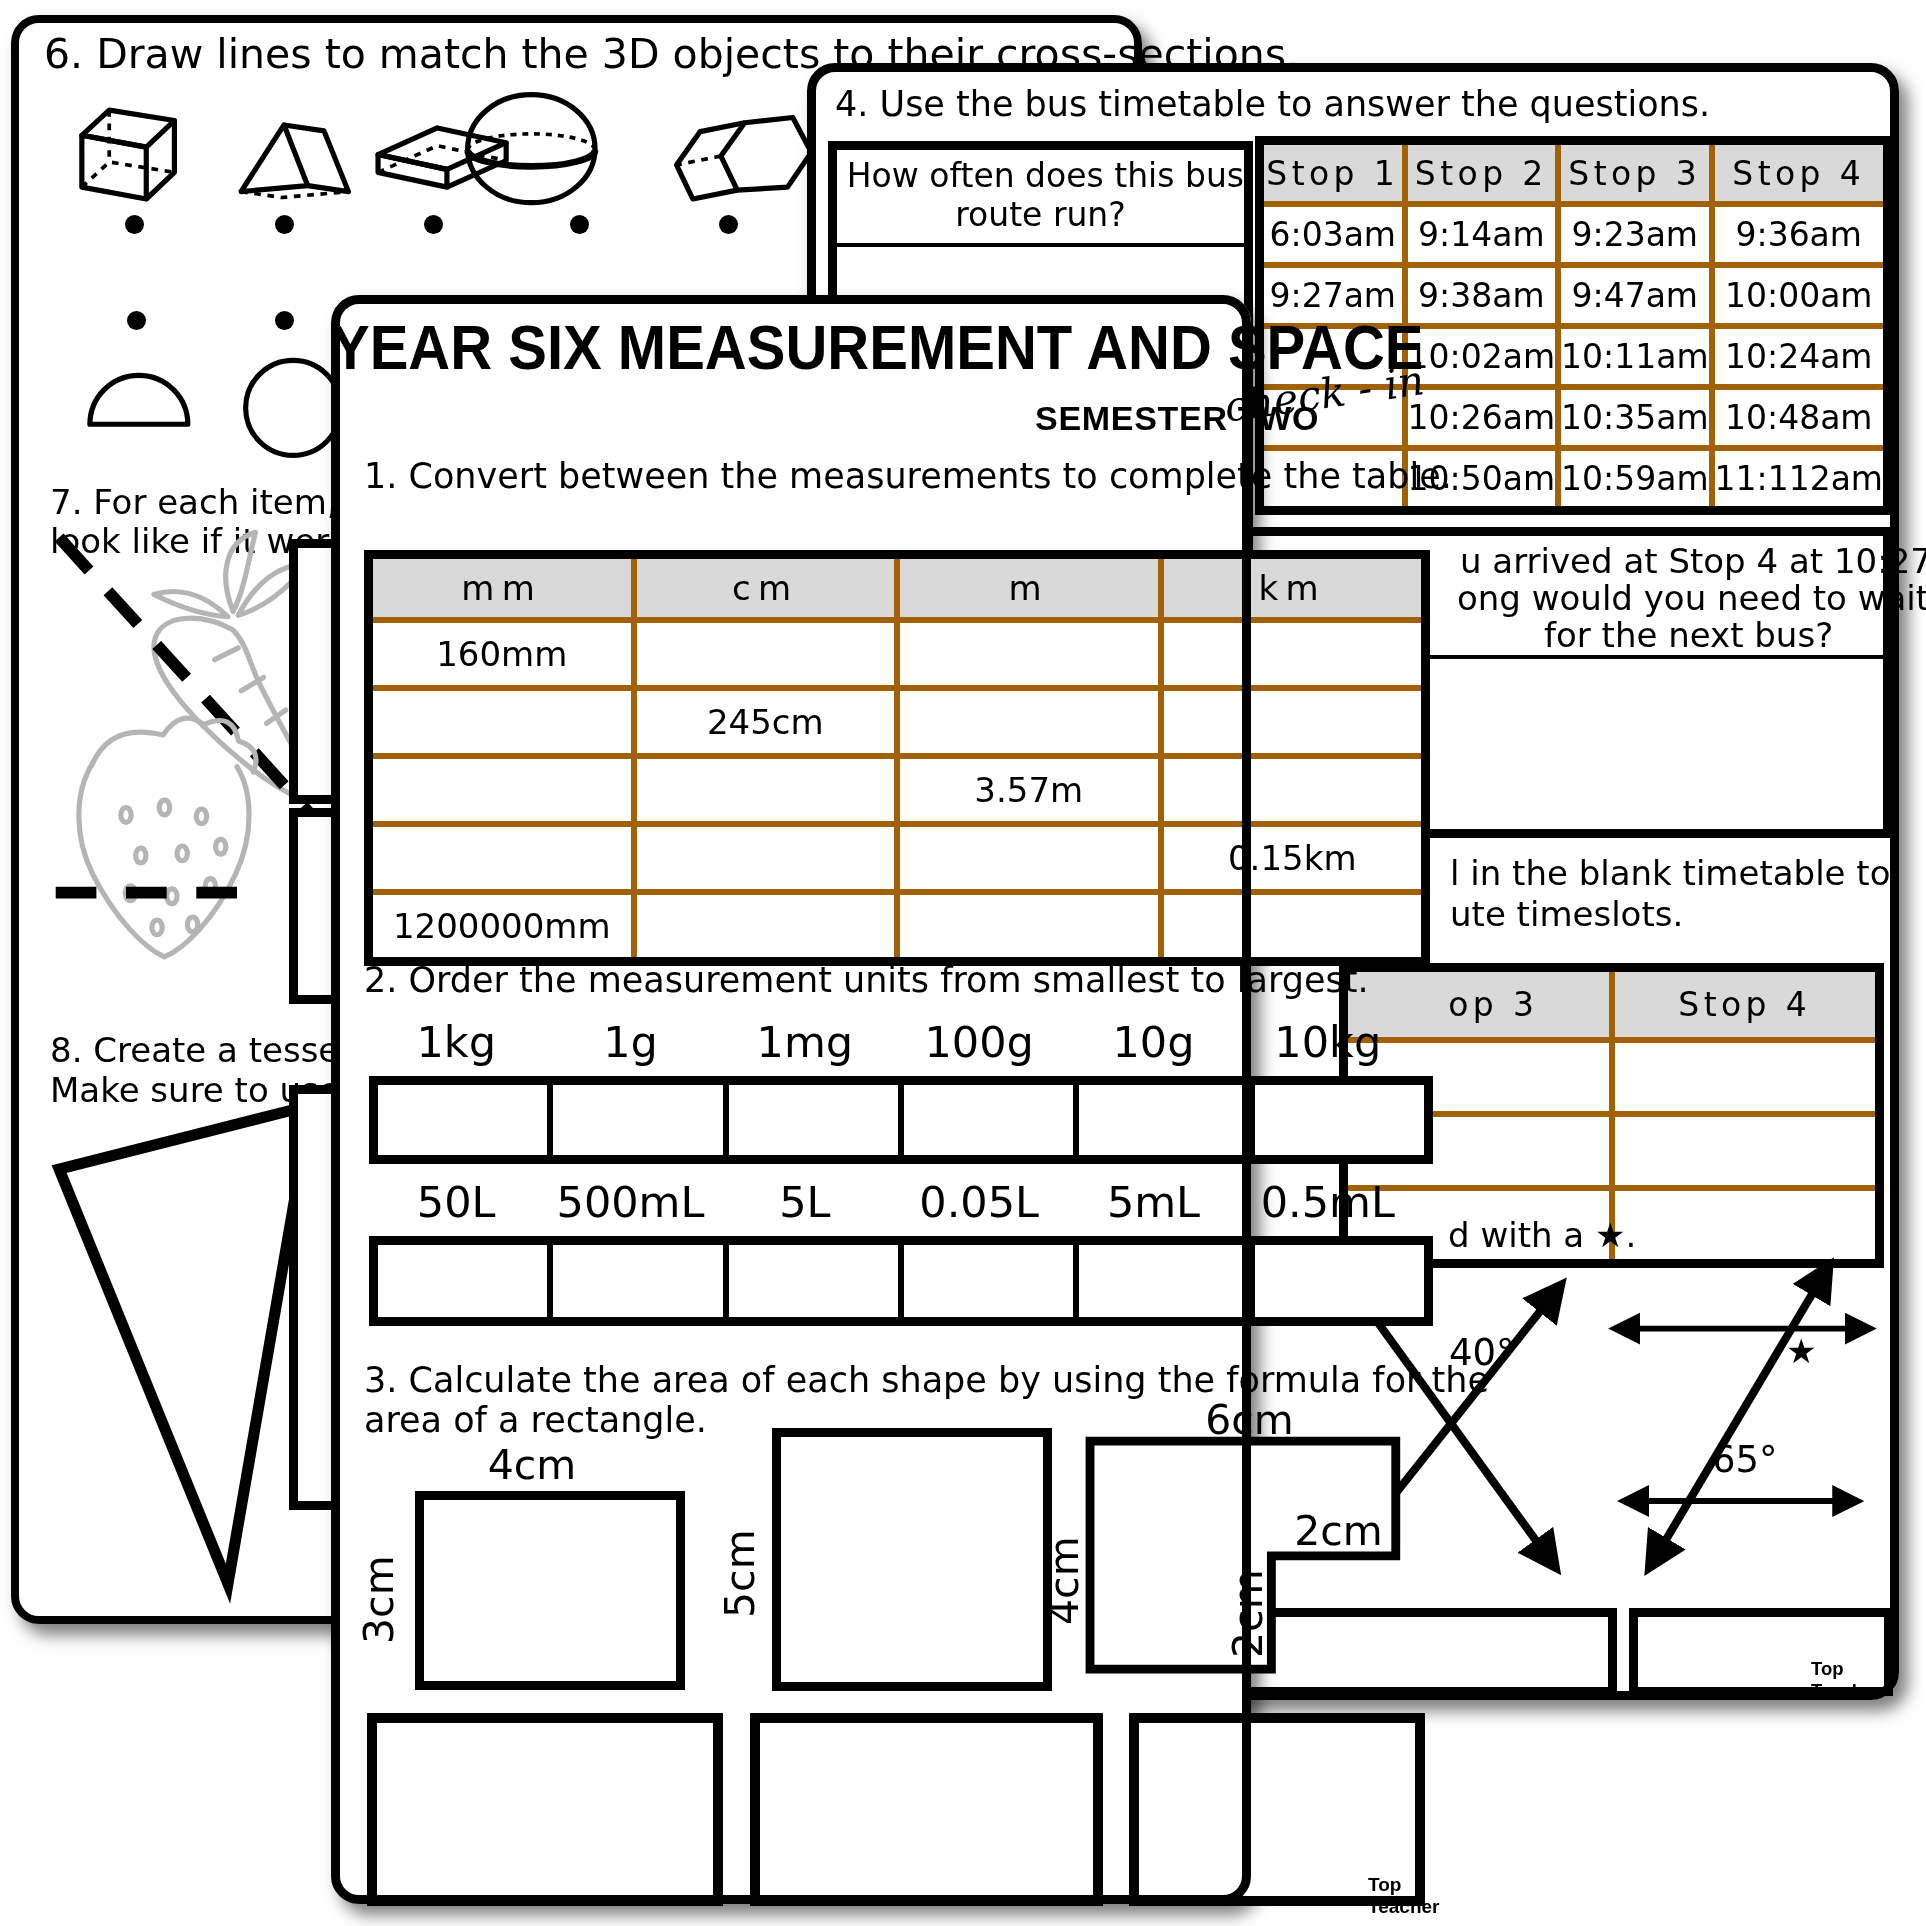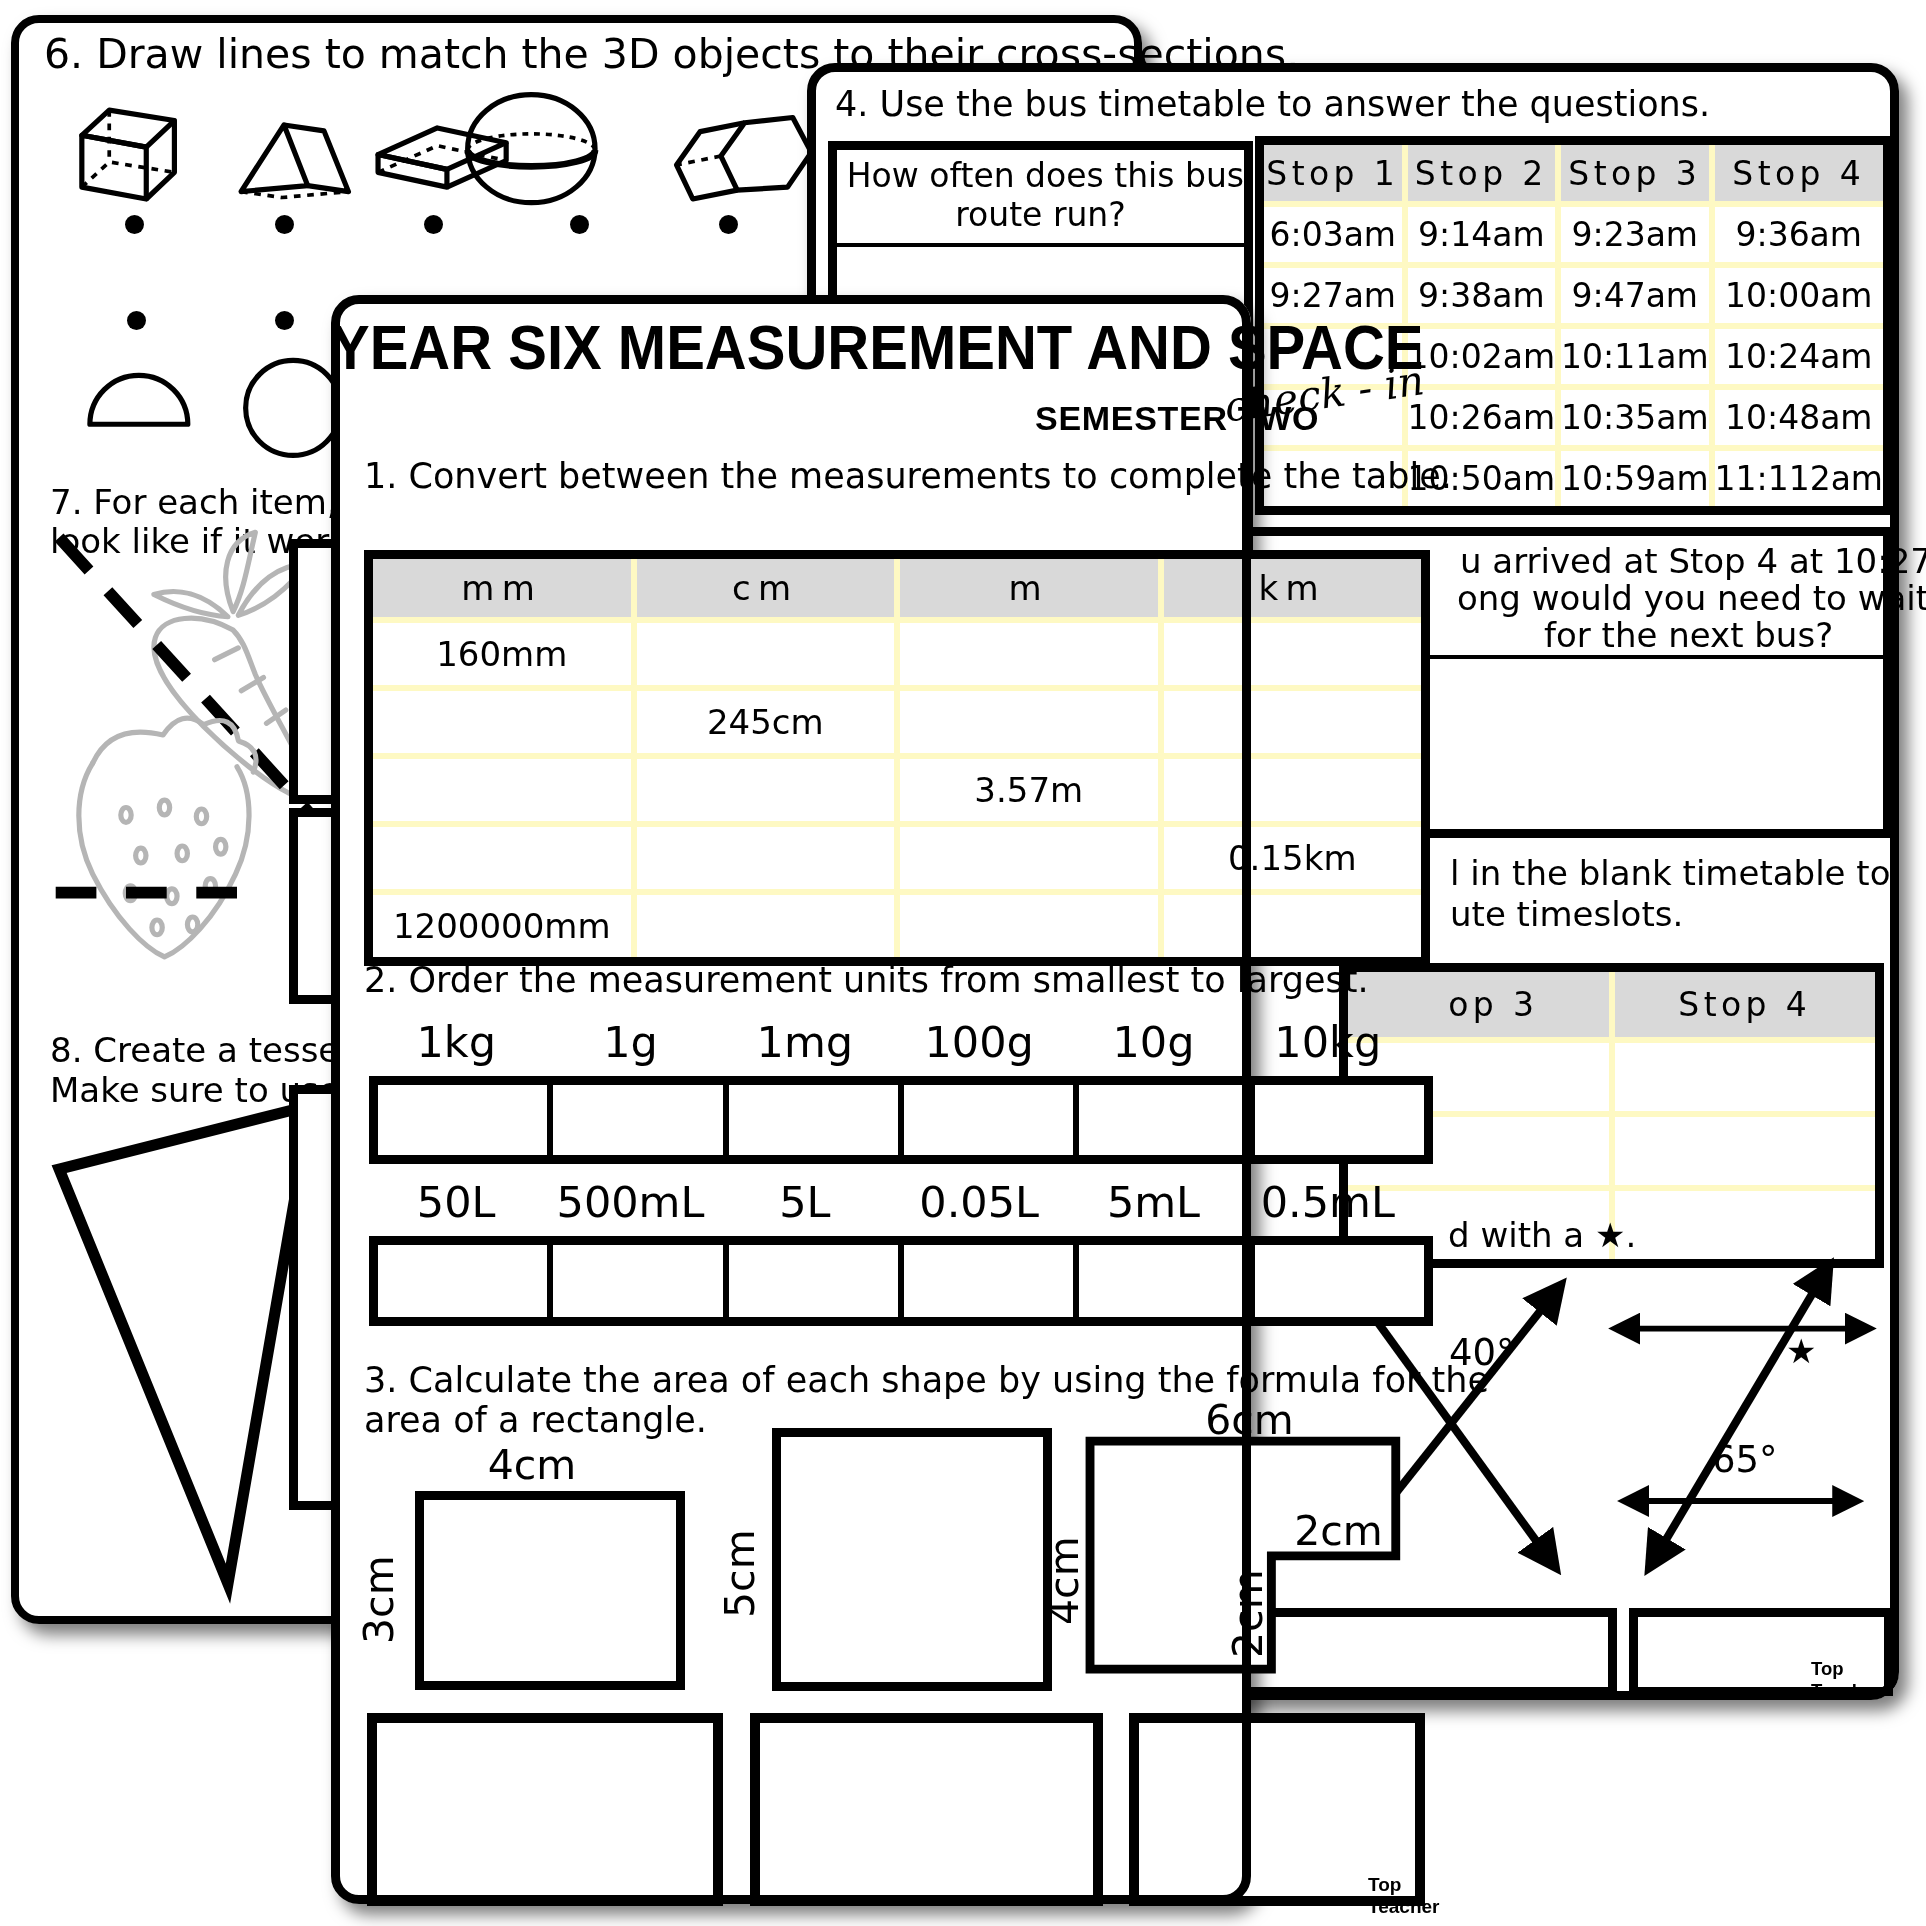--- a/index.html
+++ b/index.html
@@ -4,21 +4,21 @@
 <style>
   html,body{margin:0;padding:0;background:#fff;}
   #canvas{position:relative;width:1926px;height:1926px;background:#fff;overflow:hidden;
           font-family:"DejaVu Sans",sans-serif;color:#000;}
   .page{position:absolute;background:#fff;border-radius:28px;
         box-shadow:9px 10.4px 16.3px rgba(0,0,0,.5);}
   .page-border{position:absolute;inset:0;border:9.6px solid #000;border-radius:28px;
         pointer-events:none;z-index:4;}
   .page-border.thin{border-width:8.1px;}
   .wtext{position:absolute;white-space:nowrap;line-height:1.15;}
-  .gridtab{position:absolute;display:grid;gap:6px;background:#fef9c3;border:9.6px solid #000;}
+  .gridtab{position:absolute;display:grid;gap:6px;background:#a16207;border:9.6px solid #000;}
   .gridtab .th{background:#d9d9d9;display:flex;align-items:center;justify-content:center;
         font-size:33px;letter-spacing:4.4px;}
   .gridtab .td{background:#fff;display:flex;align-items:center;justify-content:center;
         font-size:34px;}
   .q1-table{grid-template-columns:repeat(4,1fr);grid-template-rows:58px repeat(5,62px);margin-top:45px;}
   .q1-table .th{letter-spacing:7.4px;font-size:34px;}
   .bus-table{grid-template-columns:repeat(4,1fr);grid-template-rows:56px repeat(5,55px);border-width:9px;}
   .bus-table .td{font-size:33px;}
   .blank-tt{grid-template-columns:repeat(2,1fr);grid-template-rows:65px repeat(3,68px);border-width:9px;}
   .blank-tt .th:first-child{justify-content:flex-end;padding-right:70px;}

